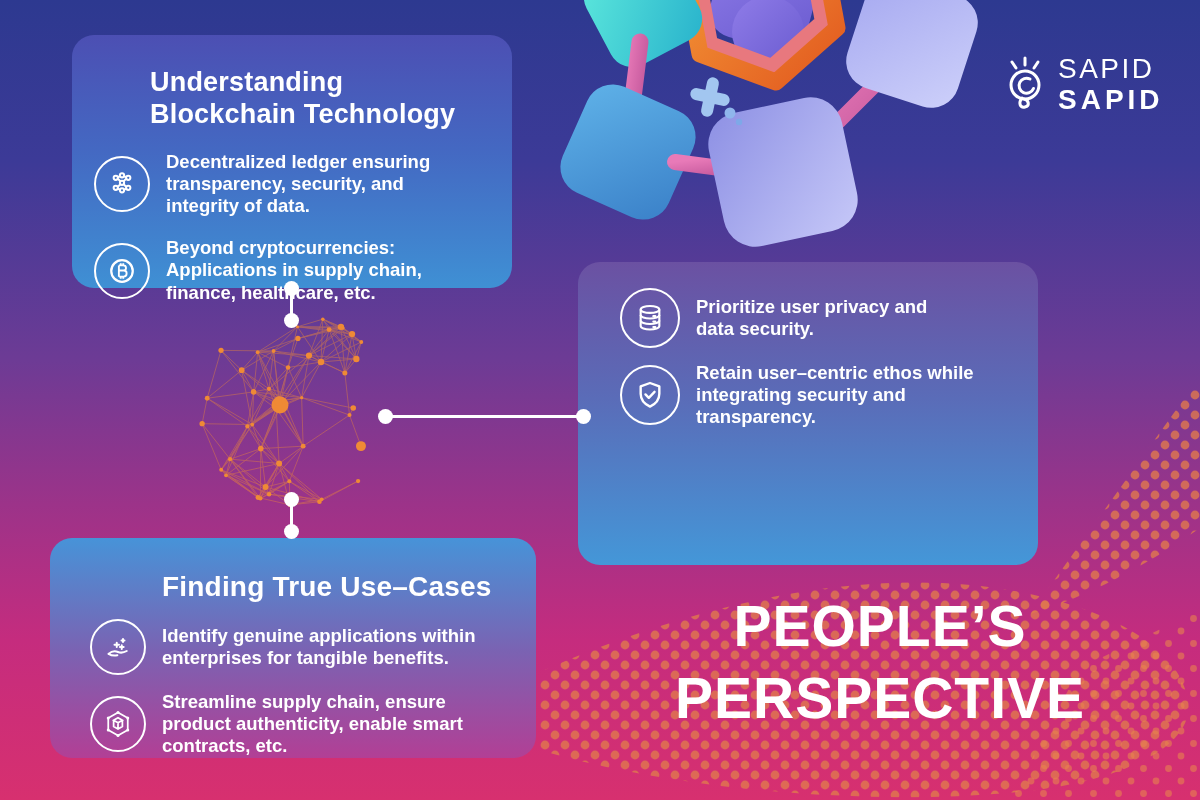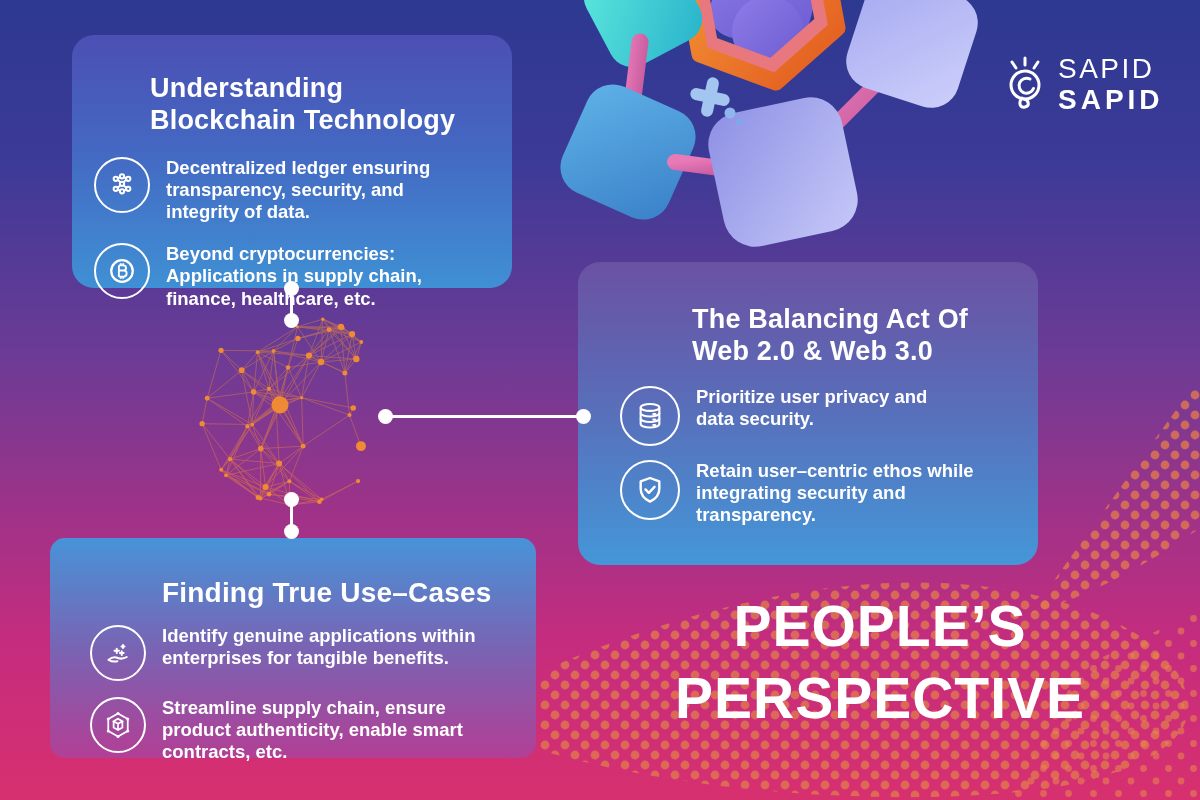--- a/index.html
+++ b/index.html
@@ -10,25 +10,25 @@
   }
   svg{display:block}
   .abs{position:absolute}
   
   .card{position:absolute;border-radius:22px;color:#fff;}
   .card-1{left:72px;top:35px;width:440px;height:253px;
     background:linear-gradient(180deg,#4c4fb3 0%,#4468c2 45%,#3f90d4 100%);}
   .card-2{left:578px;top:262px;width:460px;height:303px;
     background:linear-gradient(180deg,#6b51a2 0%,#5a6cb8 45%,#4497d8 100%);}
   .card-3{left:50px;top:538px;width:486px;height:220px;
-    background:linear-gradient(180deg,#4793d8 0%,#7b62b2 52%,#b23f95 100%);border-radius:15px;}
-  .card h2{margin:16px;font-size:27px;line-height:1.18;font-weight:bold;
+    background:linear-gradient(180deg,#4793d8 0%,#7b62b2 52%,#b23f95 100%);}
+  .card h2{margin:10px;font-size:27px;line-height:1.18;font-weight:bold;
     letter-spacing:.2px;white-space:pre-line;}
   .card .rows{display:flex;flex-direction:column;}
-  .row{display:flex;gap:16px;}
+  .row{display:flex;align-items:center;gap:16px;}
   .ic{flex:0 0 auto;width:52px;height:52px;border:2.5px solid #fff;border-radius:50%;
     display:flex;align-items:center;justify-content:center;}
   .row p{margin:0;font-size:18.5px;line-height:1.2;font-weight:bold;white-space:pre-line;}
   .card-1 .inner{padding:22px 20px 0 22px;}
   .card-1 h2{margin-left:56px;margin-bottom:20px;width:350px;}
   .card-1 .rows{gap:20px;}
   .card-2 .inner{padding:26px 20px 0 42px;}
   .card-2 h2{margin-left:72px;margin-bottom:18px;width:340px;}
   .card-2 .rows{gap:14px;}
   .card-2 .ic{width:56px;height:56px;}
@@ -174,22 +174,20 @@
           <p>Beyond cryptocurrencies:
 Applications in supply chain,
 finance, healthcare, etc.</p>
         </div>
       </div>
     </div>
   </div>
 
   <div class="card card-2">
     <div class="inner">
-      <h2>The Balancing Act Of
-Web 2.0 &amp; Web 3.0</h2>
       <div class="rows">
         <div class="row">
           <span class="ic">
             <svg width="32" height="32" viewBox="0 0 24 24" fill="none" stroke="#fff" stroke-width="1.6">
               <ellipse cx="12" cy="5.6" rx="7" ry="2.6"></ellipse>
               <path d="M5 5.6 L5 18 M19 5.6 L19 18"></path>
               <path d="M5 9.8 C5 11.2 8.1 12.4 12 12.4 C15.9 12.4 19 11.2 19 9.8"></path>
               <path d="M5 13.9 C5 15.3 8.1 16.5 12 16.5 C15.9 16.5 19 15.3 19 13.9"></path>
               <path d="M5 18 C5 19.4 8.1 20.6 12 20.6 C15.9 20.6 19 19.4 19 18"></path>
               <path d="M14.5 10.6 L16 10.6 M14.5 14.7 L16 14.7 M14.5 18.8 L16 18.8" stroke-linecap="round"></path>

